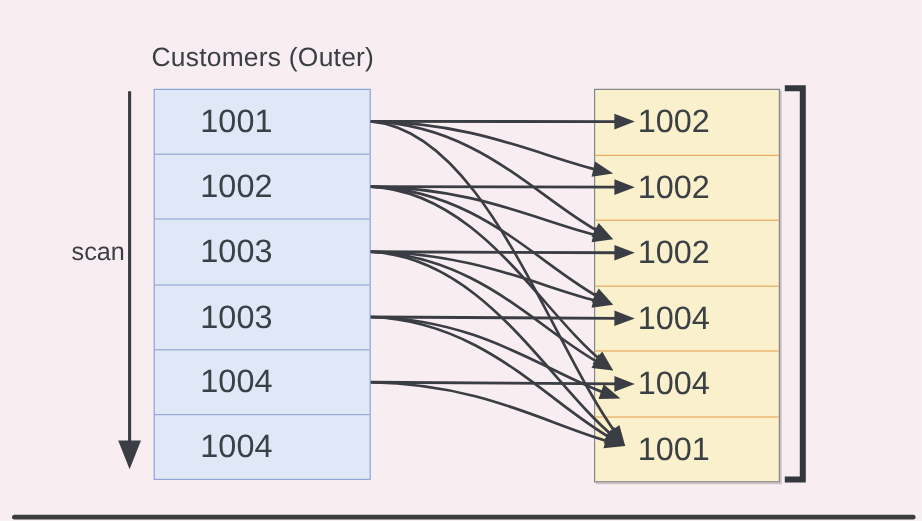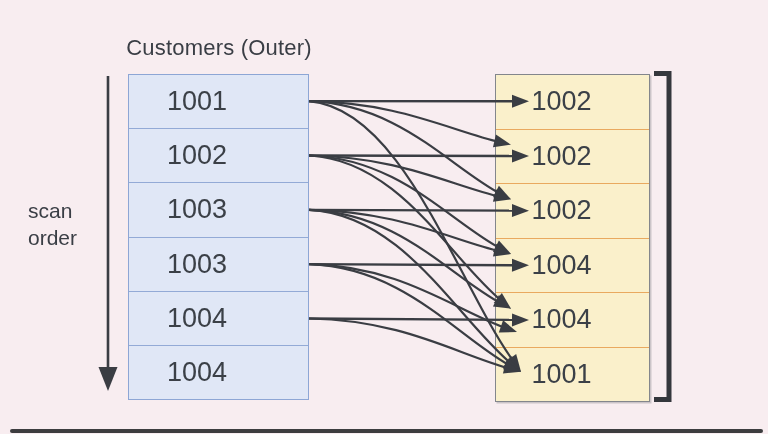--- a/index.html
+++ b/index.html
@@ -27,38 +27,37 @@
   .drow {
     flex:1 1 0; display:flex; align-items:center; justify-content:center;
     font-size:27px; color:#3b4047;
   }
   .cust-row { border-bottom:1.6px solid #93aad6; padding-right:43px; }
   .ord-row  { border-bottom:1.6px solid #e9a95f; padding-right:22px; }
   .cust-row:last-child, .ord-row:last-child { border-bottom:none; }
   .overlay { position:absolute; left:0; top:0; width:768px; height:434px; pointer-events:none; }
   .scan-label {
     position:absolute; left:28px; top:197px; width:76px;
-    text-align:left; font-size:21px; line-height:27px; color:#3a3e45;
+    text-align:right; font-size:21px; line-height:27px; color:#3a3e45;
   }
   .bottom-bar {
     position:absolute; left:10px; top:429px; width:753px; height:4px;
     background:#3d3d3f; border-radius:2px;
   }
 </style>
 </head>
 <body>
 
 <div class="stage">
 
   <div class="title title-outer">Customers (Outer)</div>
 
 
   <div class="scan-label">
     <div>scan</div>
-    <div>order</div>
   </div>
 
   <div class="dtable cust-table" id="cust-table">
       <div class="drow cust-row">
         <span>1001</span>
       </div>
       <div class="drow cust-row">
         <span>1002</span>
       </div>
       <div class="drow cust-row">

